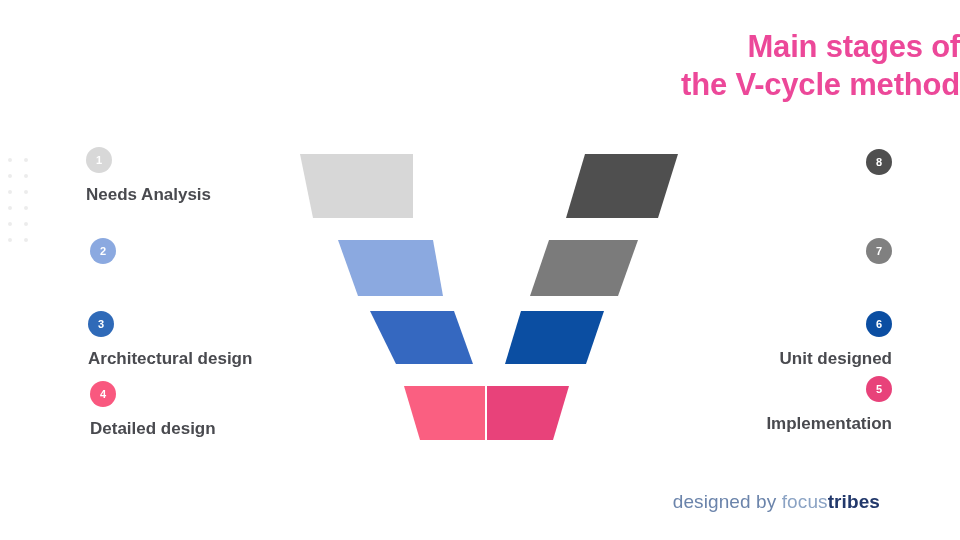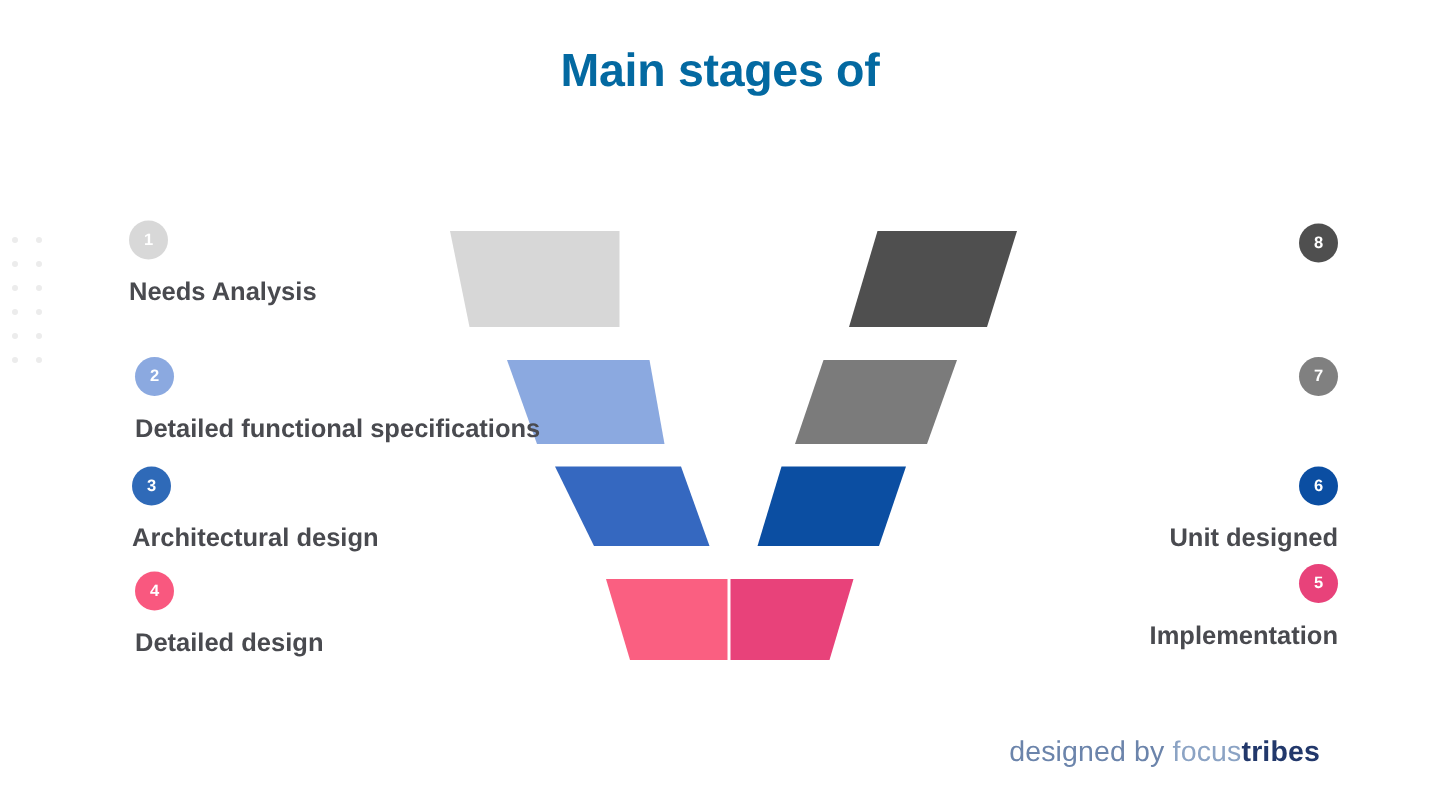--- a/index.html
+++ b/index.html
@@ -11,22 +11,22 @@
   }
   #slide{position:absolute;inset:0;}
 
   
   .dotgrid{position:absolute;left:4px;top:152px;display:grid;
     grid-template-columns:repeat(2,16px);grid-auto-rows:16px;}
   .dotgrid i{width:4px;height:4px;border-radius:50%;background:#ececec;display:block;
     margin:6px 0 0 4px;}
 
   
-  .title{position:absolute;left:0;right:0;top:28px;text-align:center;
-    font-size:31px;font-weight:bold;color:#0369a1;line-height:1.22;
+  .title{position:absolute;left:0;right:0;top:28px;text-align:right;
+    font-size:31px;font-weight:bold;color:#ec4899;line-height:1.22;
     letter-spacing:-0.2px;}
   .title span{display:block;}
 
   
   .vstage{position:absolute;left:0;top:0;width:960px;height:540px;pointer-events:none;}
   .vstage svg{display:block;}
 
   
   .step{position:absolute;}
   .badge{
@@ -63,20 +63,21 @@
     <i></i>
       <i></i>
       <i></i>
       <i></i>
       <i></i>
       <i></i>
   </div>
 
   <div class="title">
     <span>Main stages of</span>
+    <span>the V-cycle method</span>
   </div>
 
   <div class="vstage">
     <svg width="960" height="540" viewBox="0 0 960 540" xmlns="http://www.w3.org/2000/svg">
       <polygon fill="#d7d7d7" points="300,154 413,154 413,218 313,218"></polygon>
       <polygon fill="#4f4f4f" points="585,154 678,154 658,218 566,218"></polygon>
 
       <polygon fill="#8ba9e0" points="338,240 433,240 443,296 358,296"></polygon>
       <polygon fill="#7b7b7b" points="549,240 638,240 618,296 530,296"></polygon>
 
@@ -92,21 +93,20 @@
     <div class="badge" style="background:#d8d8d8;">
       <span>1</span>
     </div>
     <div class="steplabel">Needs Analysis</div>
   </div>
 
   <div class="step left" style="left:90px;top:238px;">
     <div class="badge" style="background:#8ba9e0;">
       <span>2</span>
     </div>
-    <div class="steplabel">Detailed functional specifications</div>
   </div>
 
   <div class="step left" style="left:88px;top:311px;">
     <div class="badge" style="background:#2f6ab8;">
       <span>3</span>
     </div>
     <div class="steplabel">Architectural design</div>
   </div>
 
   <div class="step left" style="left:90px;top:381px;">

